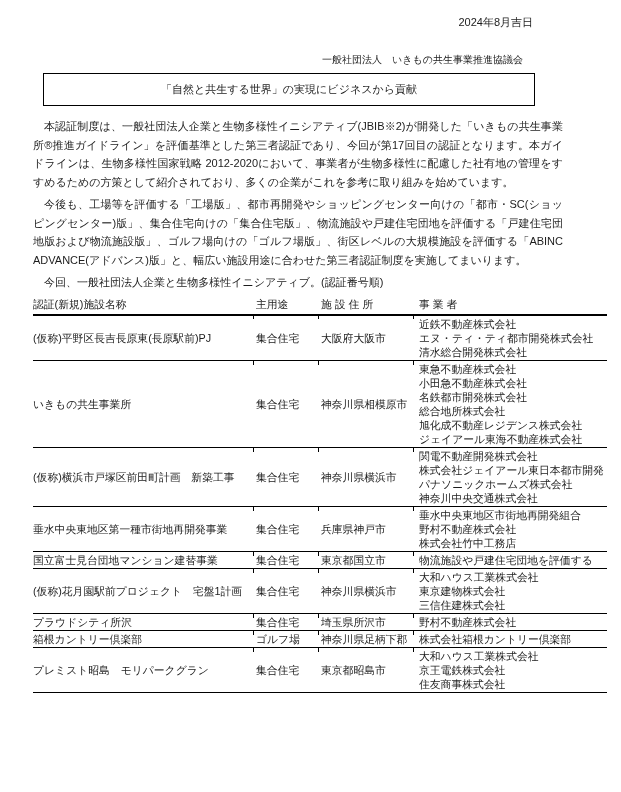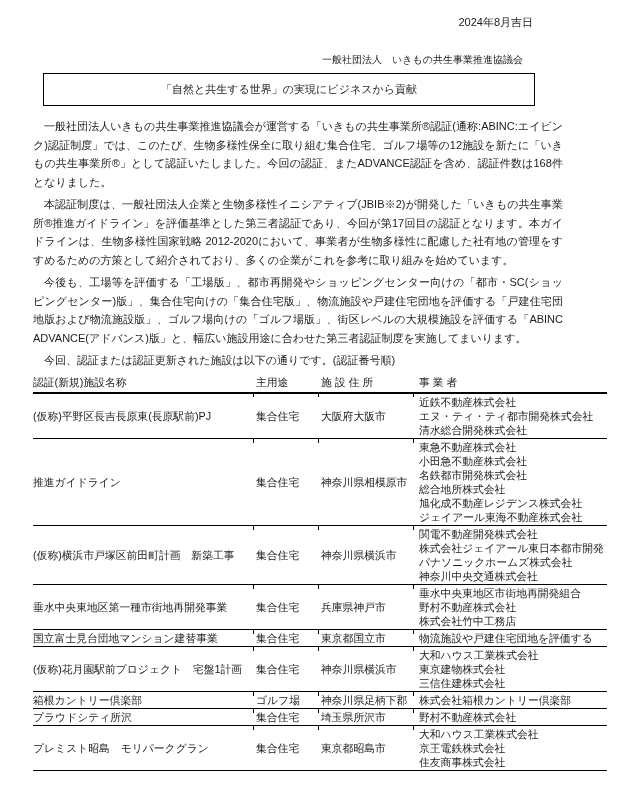--- a/index.html
+++ b/index.html
@@ -92,24 +92,23 @@
 <div class="page">
 
   <div class="date-line">2024年8月吉日</div>
   <div class="org-line">一般社団法人　いきもの共生事業推進協議会</div>
 
   <div class="title-box">
     <div class="subtitle">「自然と共生する世界」の実現にビジネスから貢献</div>
   </div>
 
   <div class="body-text">
-    <p>一般社団法人いきもの共生事業推進協議会が運営する「いきもの共生事業所®認証(通称:ABINC:エイビンク)認証制度」では、このたび、生物多様性保全に取り組む集合住宅、ゴルフ場等の12施設を新たに「いきもの共生事業所®」として認証いたしました。今回の認証、またADVANCE認証を含め、認証件数は168件となりました。</p>
     <p>本認証制度は、一般社団法人企業と生物多様性イニシアティブ(JBIB※2)が開発した「いきもの共生事業所®推進ガイドライン」を評価基準とした第三者認証であり、今回が第17回目の認証となります。本ガイドラインは、生物多様性国家戦略 2012-2020において、事業者が生物多様性に配慮した社有地の管理をすすめるための方策として紹介されており、多くの企業がこれを参考に取り組みを始めています。</p>
     <p>今後も、工場等を評価する「工場版」、都市再開発やショッピングセンター向けの「都市・SC(ショッピングセンター)版」、集合住宅向けの「集合住宅版」、物流施設や戸建住宅団地を評価する「戸建住宅団地版および物流施設版」、ゴルフ場向けの「ゴルフ場版」、街区レベルの大規模施設を評価する「ABINC ADVANCE(アドバンス)版」と、幅広い施設用途に合わせた第三者認証制度を実施してまいります。</p>
-    <p>今回、認証または認証更新された施設は以下の通りです。(認証番号順)</p>
+    <p>今回、一般社団法人企業と生物多様性イニシアティブ。(認証番号順)</p>
   </div>
 
   <table class="facilities">
     <colgroup>
       <col style="width:220px">
         <col style="width:65px">
         <col style="width:95px">
         <col style="width:194px">
     </colgroup>
     <thead>
@@ -123,21 +122,21 @@
     <tbody>
       <tr>
         <td>(仮称)平野区長吉長原東(長原駅前)PJ</td>
         <td>集合住宅</td>
         <td>大阪府大阪市</td>
         <td class="operators">近鉄不動産株式会社
 エヌ・ティ・ティ都市開発株式会社
 清水総合開発株式会社</td>
       </tr>
       <tr>
-        <td>推進ガイドライン</td>
+        <td>いきもの共生事業所</td>
         <td>集合住宅</td>
         <td>神奈川県相模原市</td>
         <td class="operators">東急不動産株式会社
 小田急不動産株式会社
 名鉄都市開発株式会社
 総合地所株式会社
 旭化成不動産レジデンス株式会社
 ジェイアール東海不動産株式会社</td>
       </tr>
       <tr>
@@ -165,30 +164,30 @@
       </tr>
       <tr>
         <td>(仮称)花月園駅前プロジェクト　宅盤1計画</td>
         <td>集合住宅</td>
         <td>神奈川県横浜市</td>
         <td class="operators">大和ハウス工業株式会社
 東京建物株式会社
 三信住建株式会社</td>
       </tr>
       <tr>
+        <td>プラウドシティ所沢</td>
+        <td>集合住宅</td>
+        <td>埼玉県所沢市</td>
+        <td class="operators">野村不動産株式会社</td>
+      </tr>
+      <tr>
         <td>箱根カントリー倶楽部</td>
         <td>ゴルフ場</td>
         <td>神奈川県足柄下郡</td>
         <td class="operators">株式会社箱根カントリー倶楽部</td>
-      </tr>
-      <tr>
-        <td>プラウドシティ所沢</td>
-        <td>集合住宅</td>
-        <td>埼玉県所沢市</td>
-        <td class="operators">野村不動産株式会社</td>
       </tr>
       <tr>
         <td>プレミスト昭島　モリパークグラン</td>
         <td>集合住宅</td>
         <td>東京都昭島市</td>
         <td class="operators">大和ハウス工業株式会社
 京王電鉄株式会社
 住友商事株式会社</td>
       </tr>
     </tbody>

